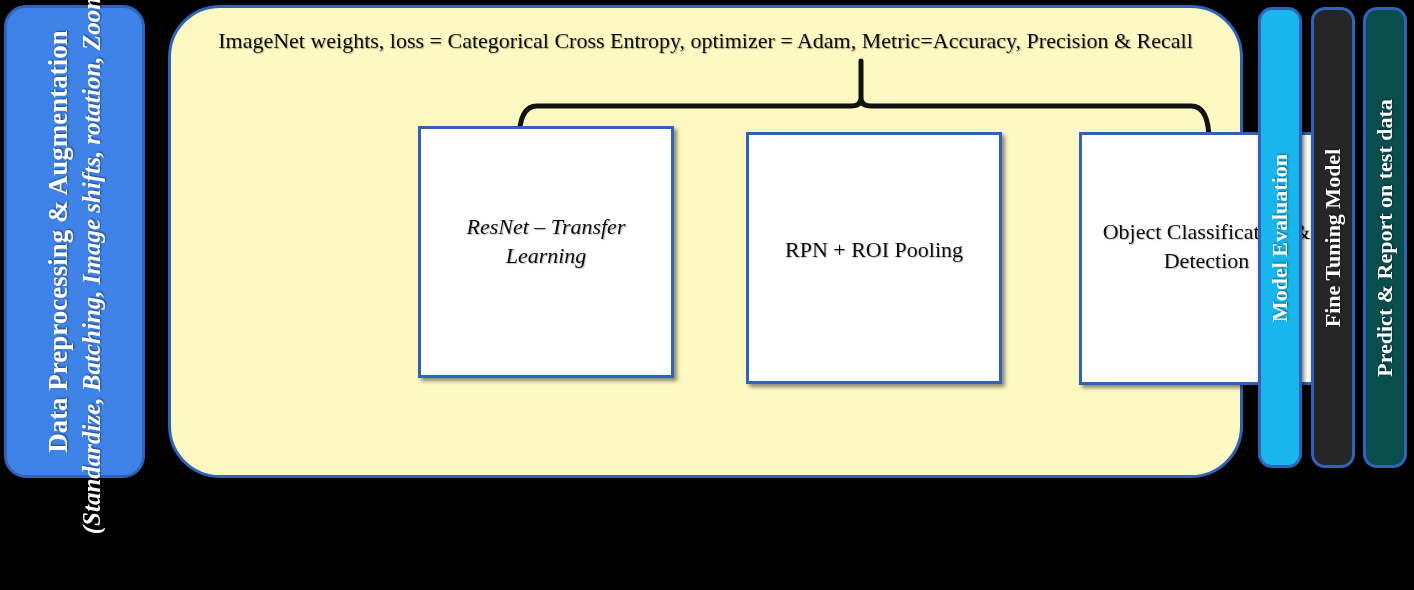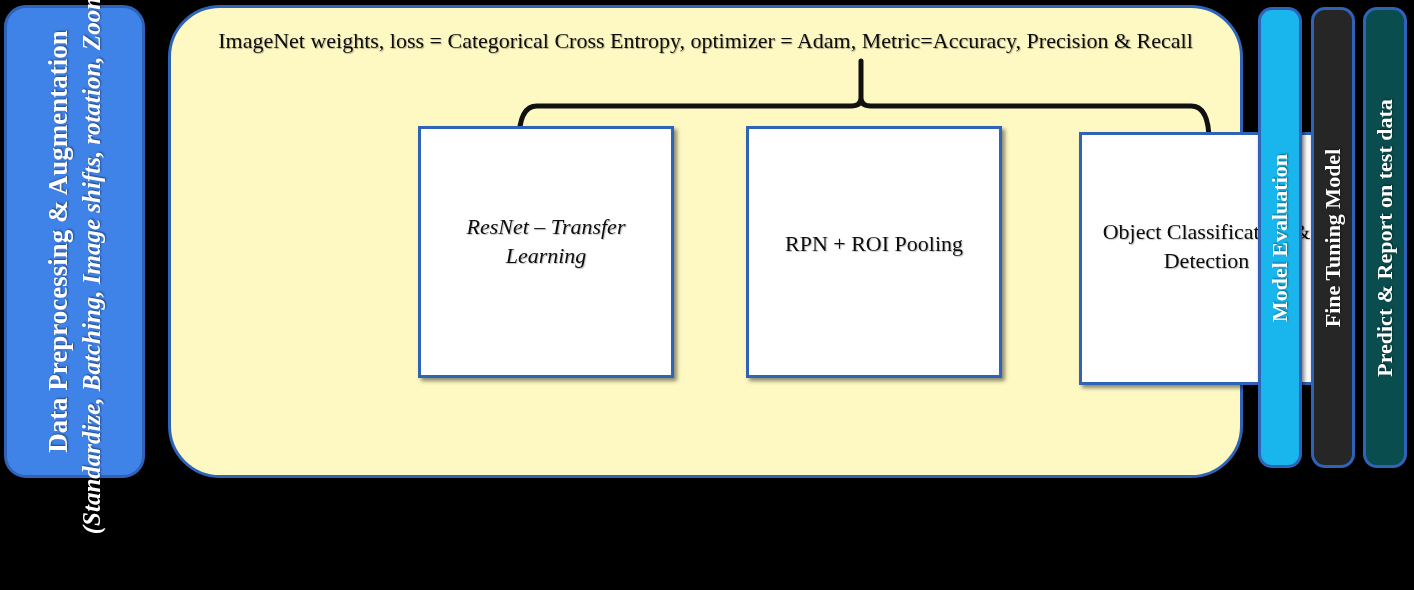--- a/index.html
+++ b/index.html
@@ -101,21 +101,21 @@
   .stage-box-label {
     font-size: 22px;
     color: #0d0d0d;
     text-align: center;
     line-height: 1.3;
     padding: 0 10px;
     text-shadow: 1px 1px 1px rgba(0,0,0,0.25);
   }
   #stage-box-0 { left: 247px; top: 118px; width: 256px; height: 252px; font-style: italic; }
   #stage-box-0 .stage-box-label { transform: translateY(-10px); }
-  #stage-box-1 { left: 575px; top: 118px; width: 256px; height: 252px; }
+  #stage-box-1 { left: 575px; top: 124px; width: 256px; height: 252px; }
   #stage-box-1 .stage-box-label { transform: translateY(-8px); }
   #stage-box-2 { left: 908px; top: 124px; width: 255px; height: 253px; }
   #stage-box-2 .stage-box-label { transform: translateY(-12px); }
 
   
   .side-bar {
     position: absolute;
     top: 7px;
     height: 461px;
     border: 3px solid #2e63b8;

